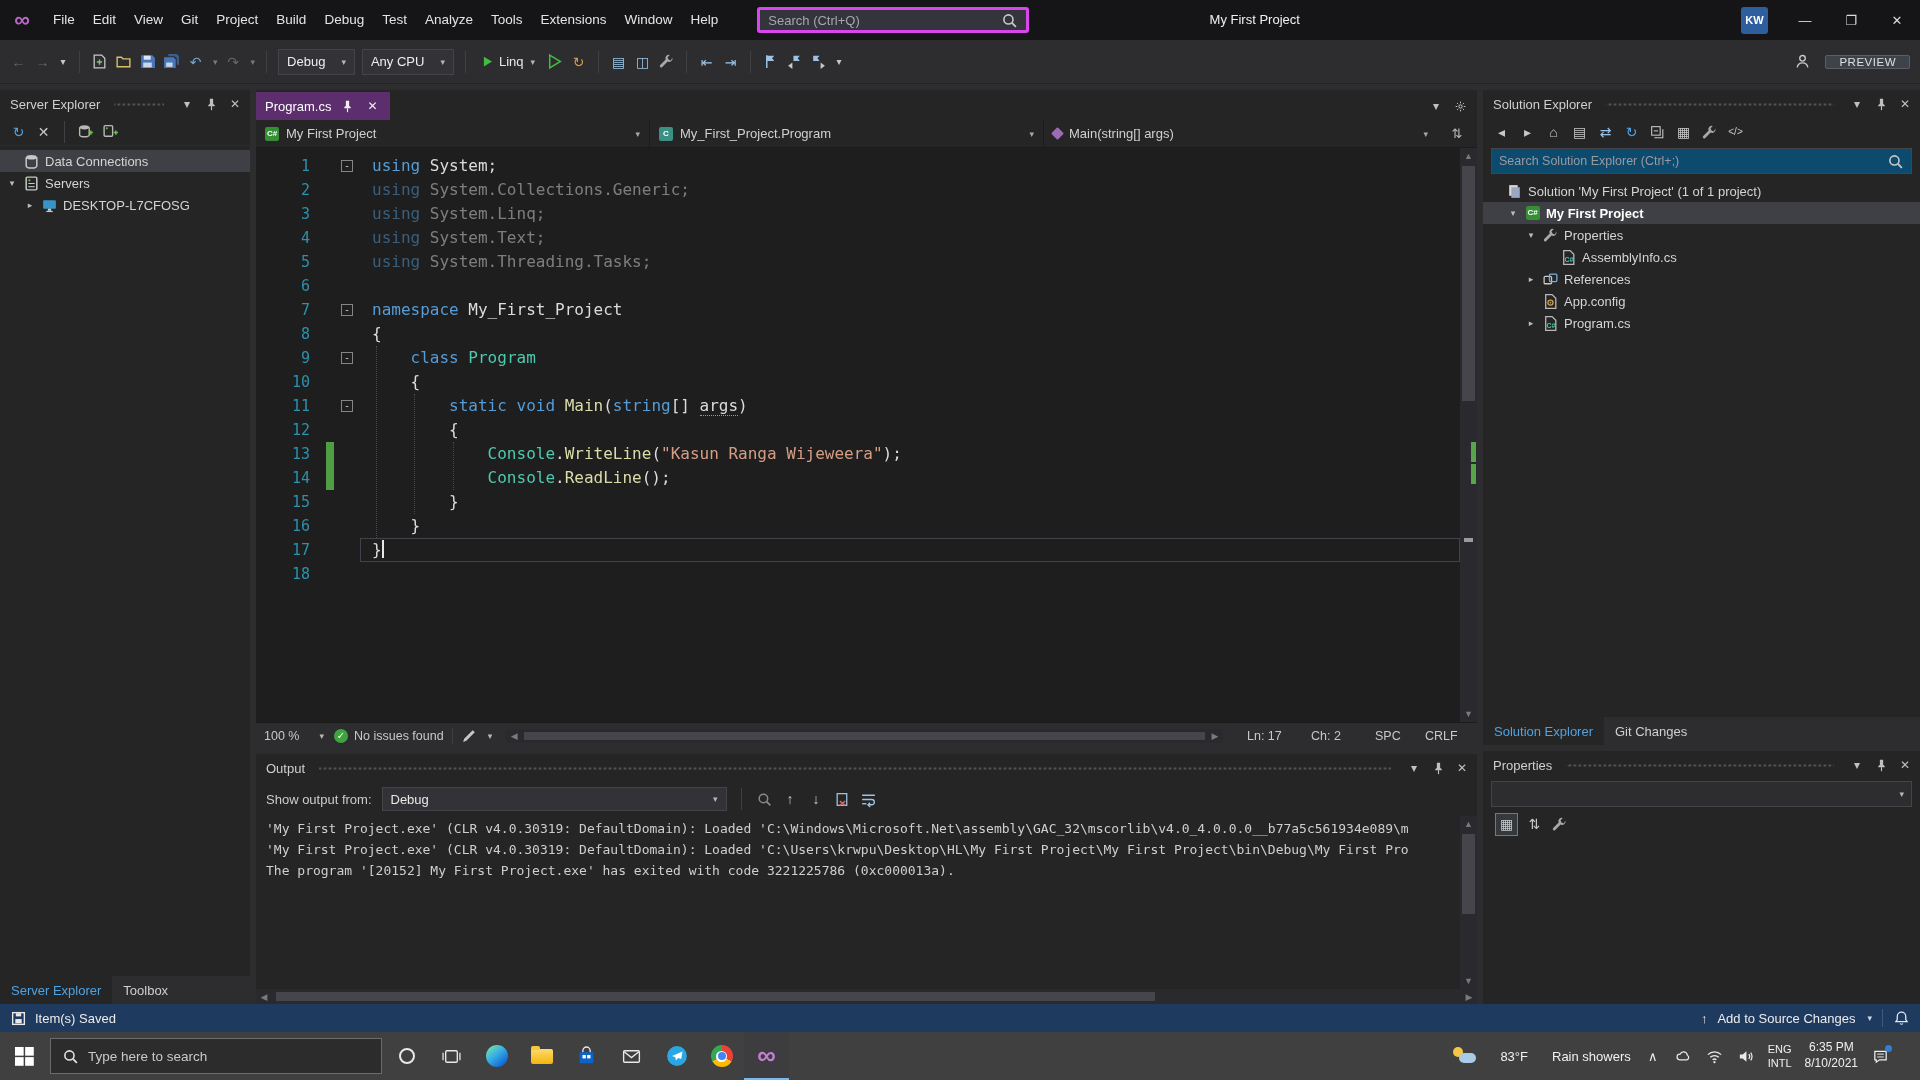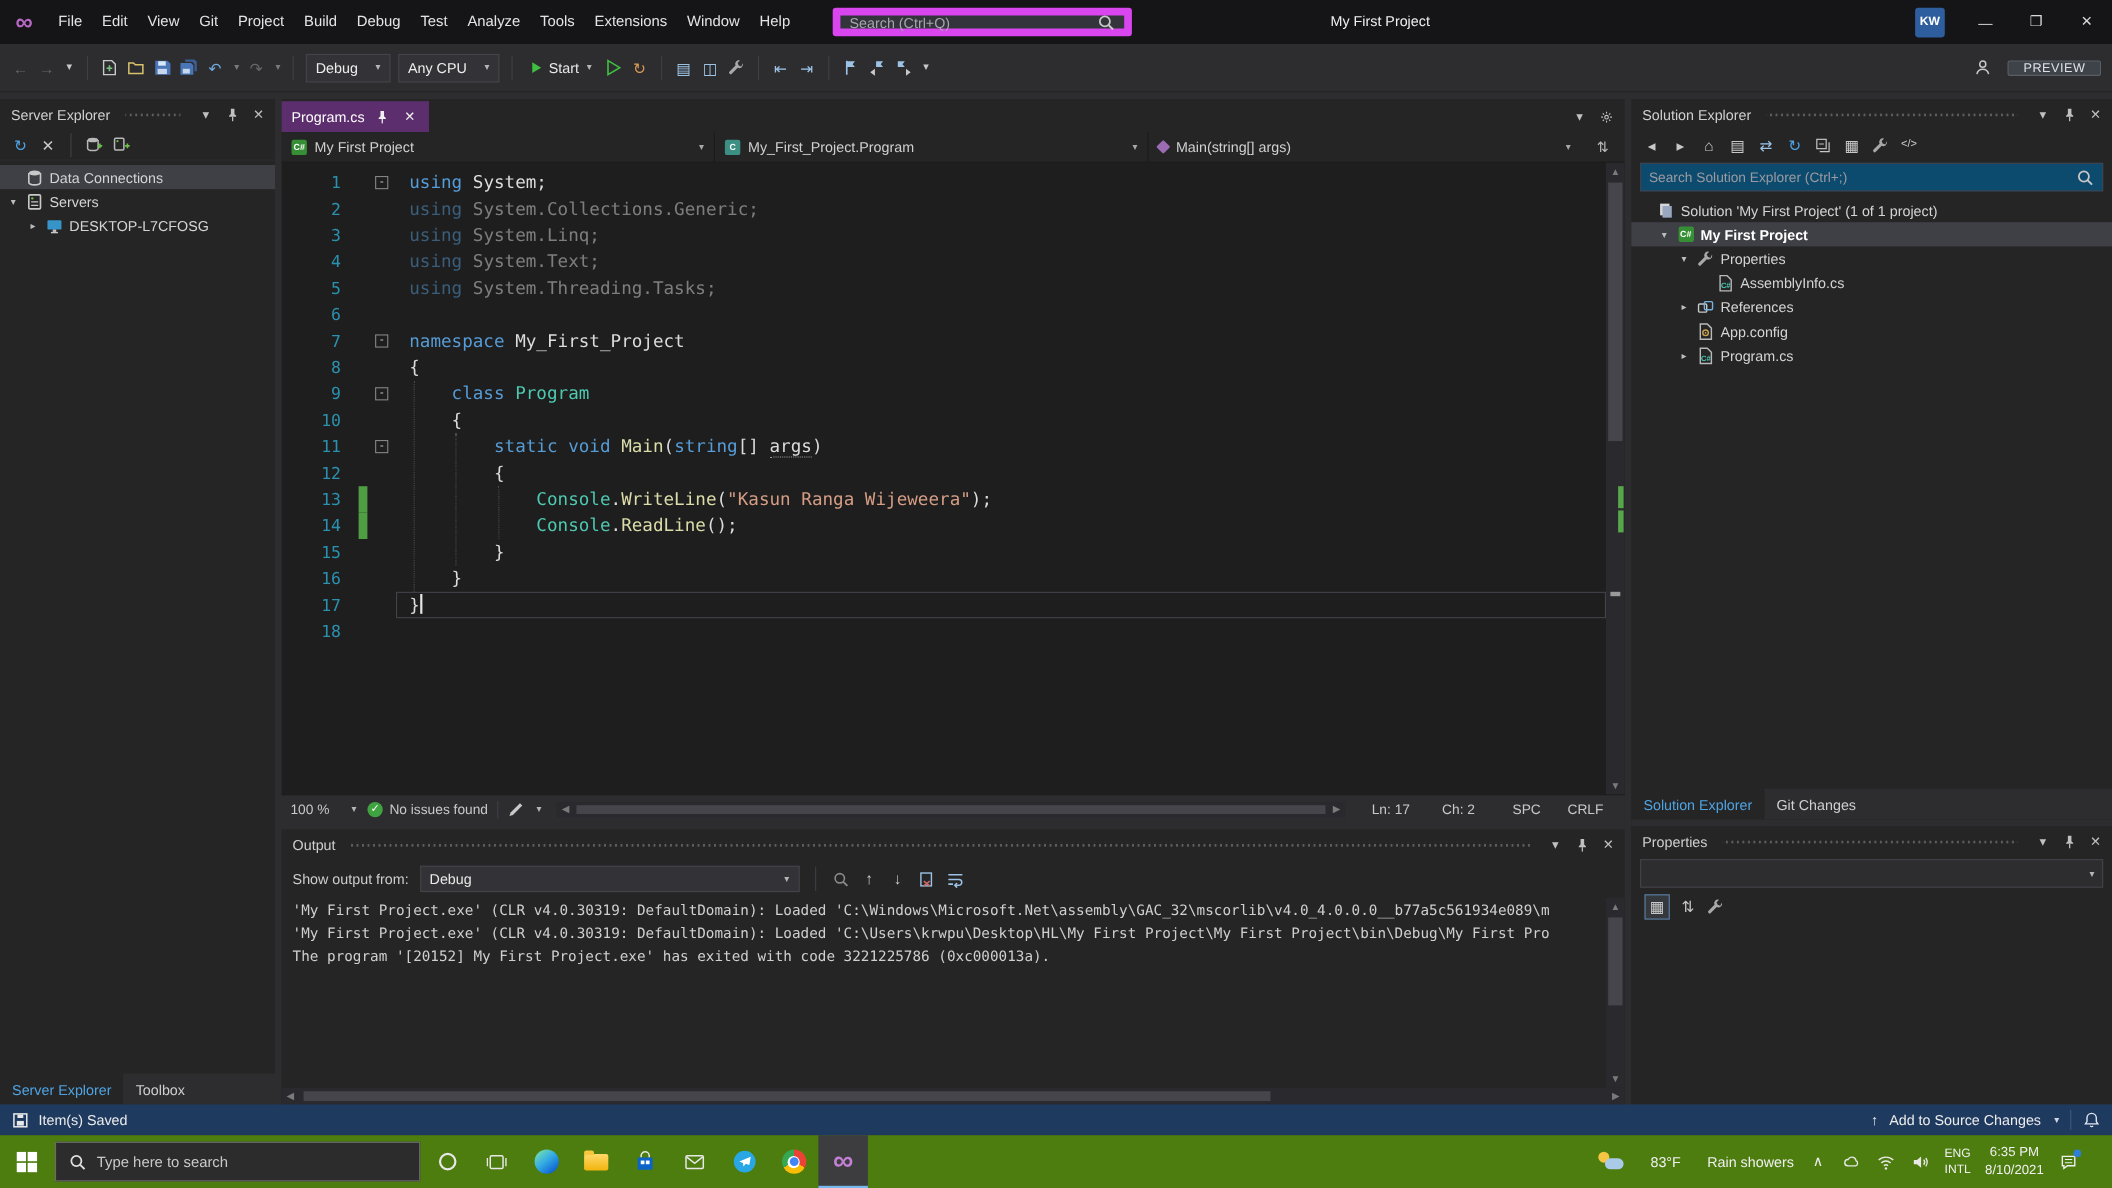--- a/index.html
+++ b/index.html
@@ -4,21 +4,21 @@
 <style>
   * { margin:0; padding:0; box-sizing:border-box; }
   html,body { width:1920px; height:1080px; overflow:hidden; background:#000; }
   body { font-family:"Liberation Sans","DejaVu Sans",sans-serif; font-size:13px; color:#CCCCCC; }
   .vs { width:1920px; height:1080px; display:flex; flex-direction:column; background:#2D2D30; }
 
   
   .titlebar { height:40px; background:#151517; display:flex; align-items:center; position:relative; flex:0 0 auto; }
   .vslogo { width:44px; display:flex; justify-content:center; align-items:center; font-size:22px; font-weight:bold; color:#B968C7; }
   .menu-item { padding:0 9px; line-height:40px; font-size:13.5px; color:#E4E4E4; cursor:default; }
-  .tsearch { width:272px; height:26px; background:#34343C; border:7px solid #d946ef; border-radius:3px;
+  .tsearch { width:272px; height:26px; background:#34343C; border:3px solid #d946ef; border-radius:3px;
              display:flex; align-items:center; padding:0 8px; margin-left:30px; color:#A6A6AE; }
   .tsearch .ph { flex:1; font-size:13px; }
   .t-title { position:absolute; left:63%; top:0; line-height:40px; font-size:13px; color:#F0F0F0; }
   .avatar { width:27px; height:27px; border-radius:3px; background:#2F5E9E; color:#fff; font-size:11px; font-weight:bold;
             display:flex; align-items:center; justify-content:center; margin-left:auto; margin-right:14px; }
   .winbtn { width:46px; height:40px; display:flex; align-items:center; justify-content:center; color:#DADADA; font-size:13px; }
 
   
   .toolbar { height:44px; background:#2D2D30; border-bottom:1px solid #222224; display:flex; align-items:center; padding:0 10px; gap:7px; flex:0 0 auto; }
   .tb-items { display:flex; align-items:center; gap:7px; }
@@ -134,21 +134,21 @@
   .pr-combo { height:26px; margin:2px 8px; background:#2D2D30; border:1px solid #434349; display:flex; align-items:center; justify-content:flex-end; padding:0 7px; color:#B0B0B0; flex:0 0 auto; }
   .pr-tools { height:30px; display:flex; align-items:center; gap:8px; padding:0 12px; flex:0 0 auto; }
   .pr-box { border:1px solid #5A7FA6; background:#35393E; padding:2px; display:inline-flex; }
 
   
   .statusbar { height:28px; background:#1F3A5F; display:flex; align-items:center; padding:0 10px; color:#ECECEC; font-size:13px; flex:0 0 auto; gap:8px; }
   .sb-right { margin-left:auto; display:flex; align-items:center; gap:10px; }
   .sb-sep { width:1px; height:18px; background:#3D5A80; }
 
   
-  .taskbar { height:48px; background:#4d7c0f; display:flex; align-items:stretch; flex:0 0 auto;justify-content:center; }
+  .taskbar { height:48px; background:#404040; display:flex; align-items:stretch; flex:0 0 auto;justify-content:center; }
   .tstart { width:48px; display:flex; align-items:center; justify-content:center; }
   .tstart svg { width:19px; height:19px; }
   .tsk-search { width:332px; margin:6px 2px; background:#2C2C2C; border:1px solid #6B6B6B; display:flex; align-items:center; gap:9px; padding:0 11px; color:#C9C9C9; font-size:13.5px; }
   .tapp { width:45px; display:flex; align-items:center; justify-content:center; position:relative; }
   .tapp.active { background:#3D3D40; border-bottom:2px solid #76B9ED; }
   .ring { width:16px; height:16px; border:2px solid #E8E8E8; border-radius:50%; }
   .folder-ic { width:22px; height:15px; background:linear-gradient(#FFD969,#F2B50F); border-radius:2px; position:relative; }
   .folder-ic:before { content:""; position:absolute; top:-3px; left:0; width:9px; height:4px; background:#F8C73C; border-radius:2px 2px 0 0; }
   .edge-ic { width:22px; height:22px; border-radius:50%; background:linear-gradient(140deg,#7BE3A9 5%,#36AEE3 45%,#0B5BD3 90%); }
   .chrome-ic { width:22px; height:22px; border-rad ius:50%; border-radius:50%; background:conic-gradient(#EA4335 0 120deg,#FBBC05 120deg 240deg,#34A853 240deg 360deg); display:flex; align-items:center; justify-content:center; }
@@ -252,21 +252,21 @@
           <span>Any CPU</span>
           <span class="tbs-caret">▾</span>
         </span>
         <span class="tb-sep"></span>
         <span class="start-btn">
           <span class="ic ply">
             <svg viewBox="0 0 16 16">
               <path d="M3.5 2l10 6-10 6z" fill="#3FBE3F"></path>
             </svg>
           </span>
-          <span class="start-label">Start</span>
+          <span class="start-label">Linq</span>
           <span class="tbs-caret">▾</span>
         </span>
         <span class="ic ">
           <svg viewBox="0 0 16 16">
             <path d="M3.5 2l10 6-10 6z" fill="none" stroke="#3FBE3F" stroke-width="1.4"></path>
           </svg>
         </span>
         <span class="ic ">
           <span style="color:#D89A52">↻</span>
         </span>

